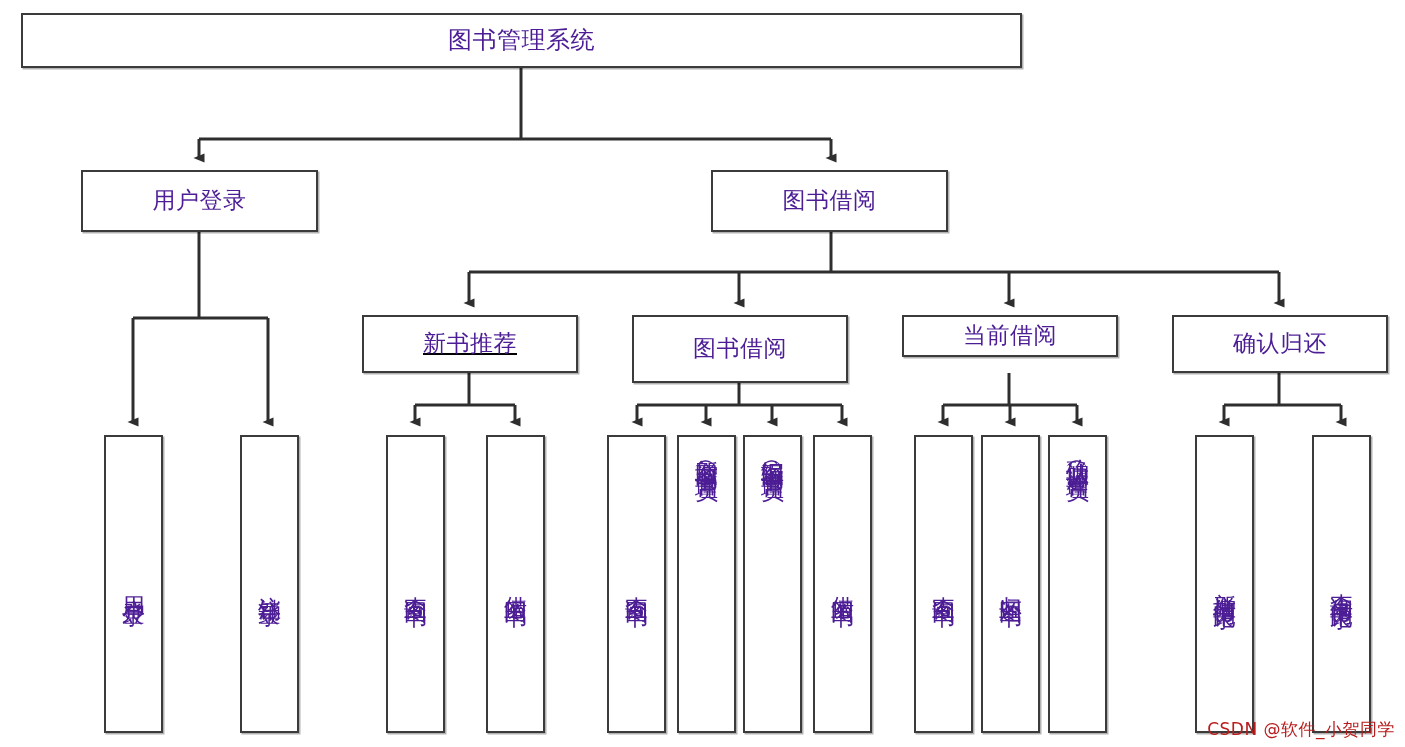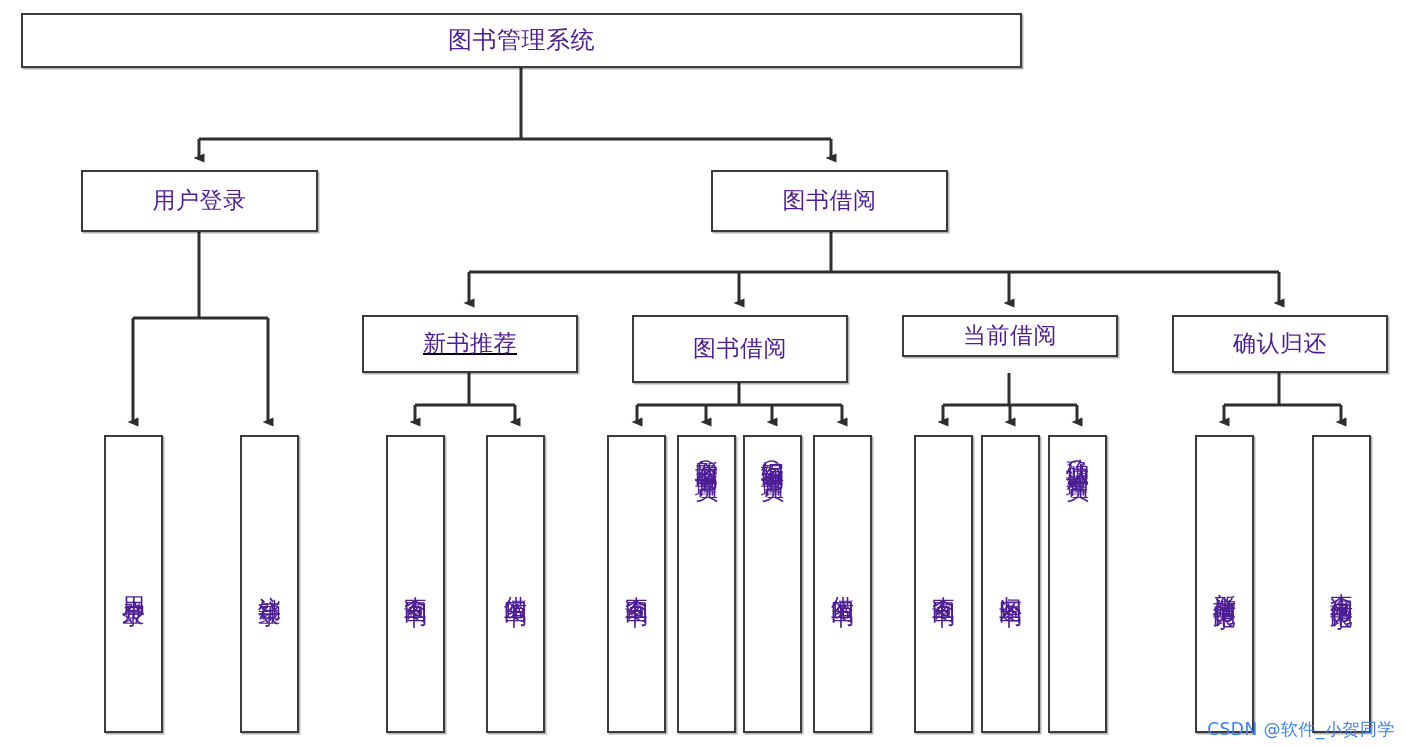--- a/index.html
+++ b/index.html
@@ -69,21 +69,21 @@
     align-items: flex-start;
   }
   .node.v.top .label {
     margin-top: 4px;
   }
   .watermark {
     position: absolute;
     right: 10px;
     bottom: 6px;
     font-size: 17px;
-    color: #3b82f6;
+    color: #b91c1c;
     letter-spacing: 0.5px;
     z-index: 3;
     white-space: nowrap;
   }
 </style>
 </head>
 <body>
 
 <div id="canvas">
 

